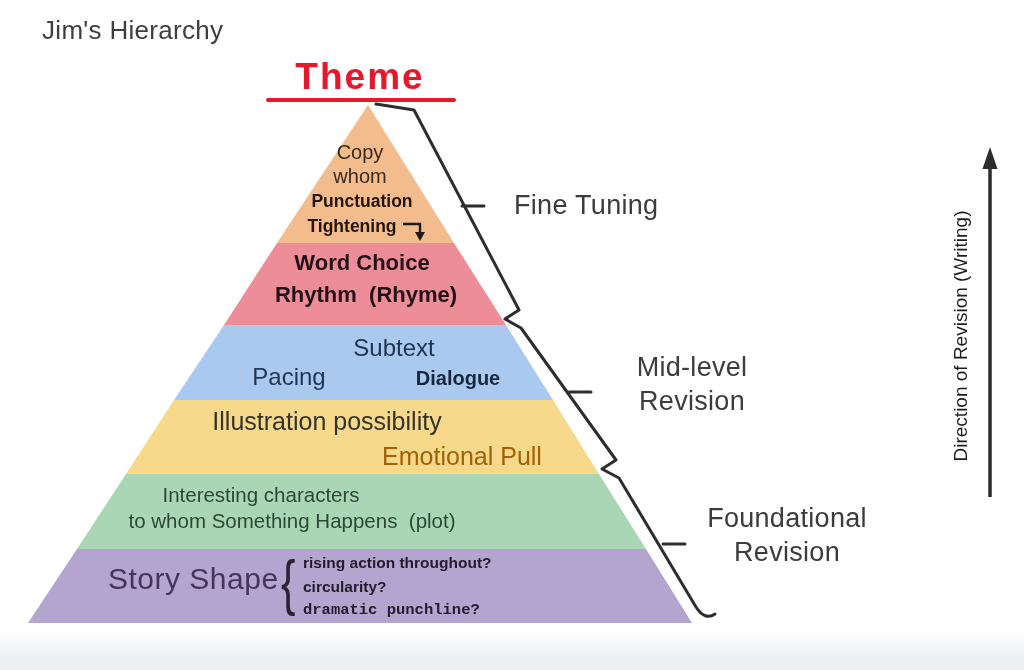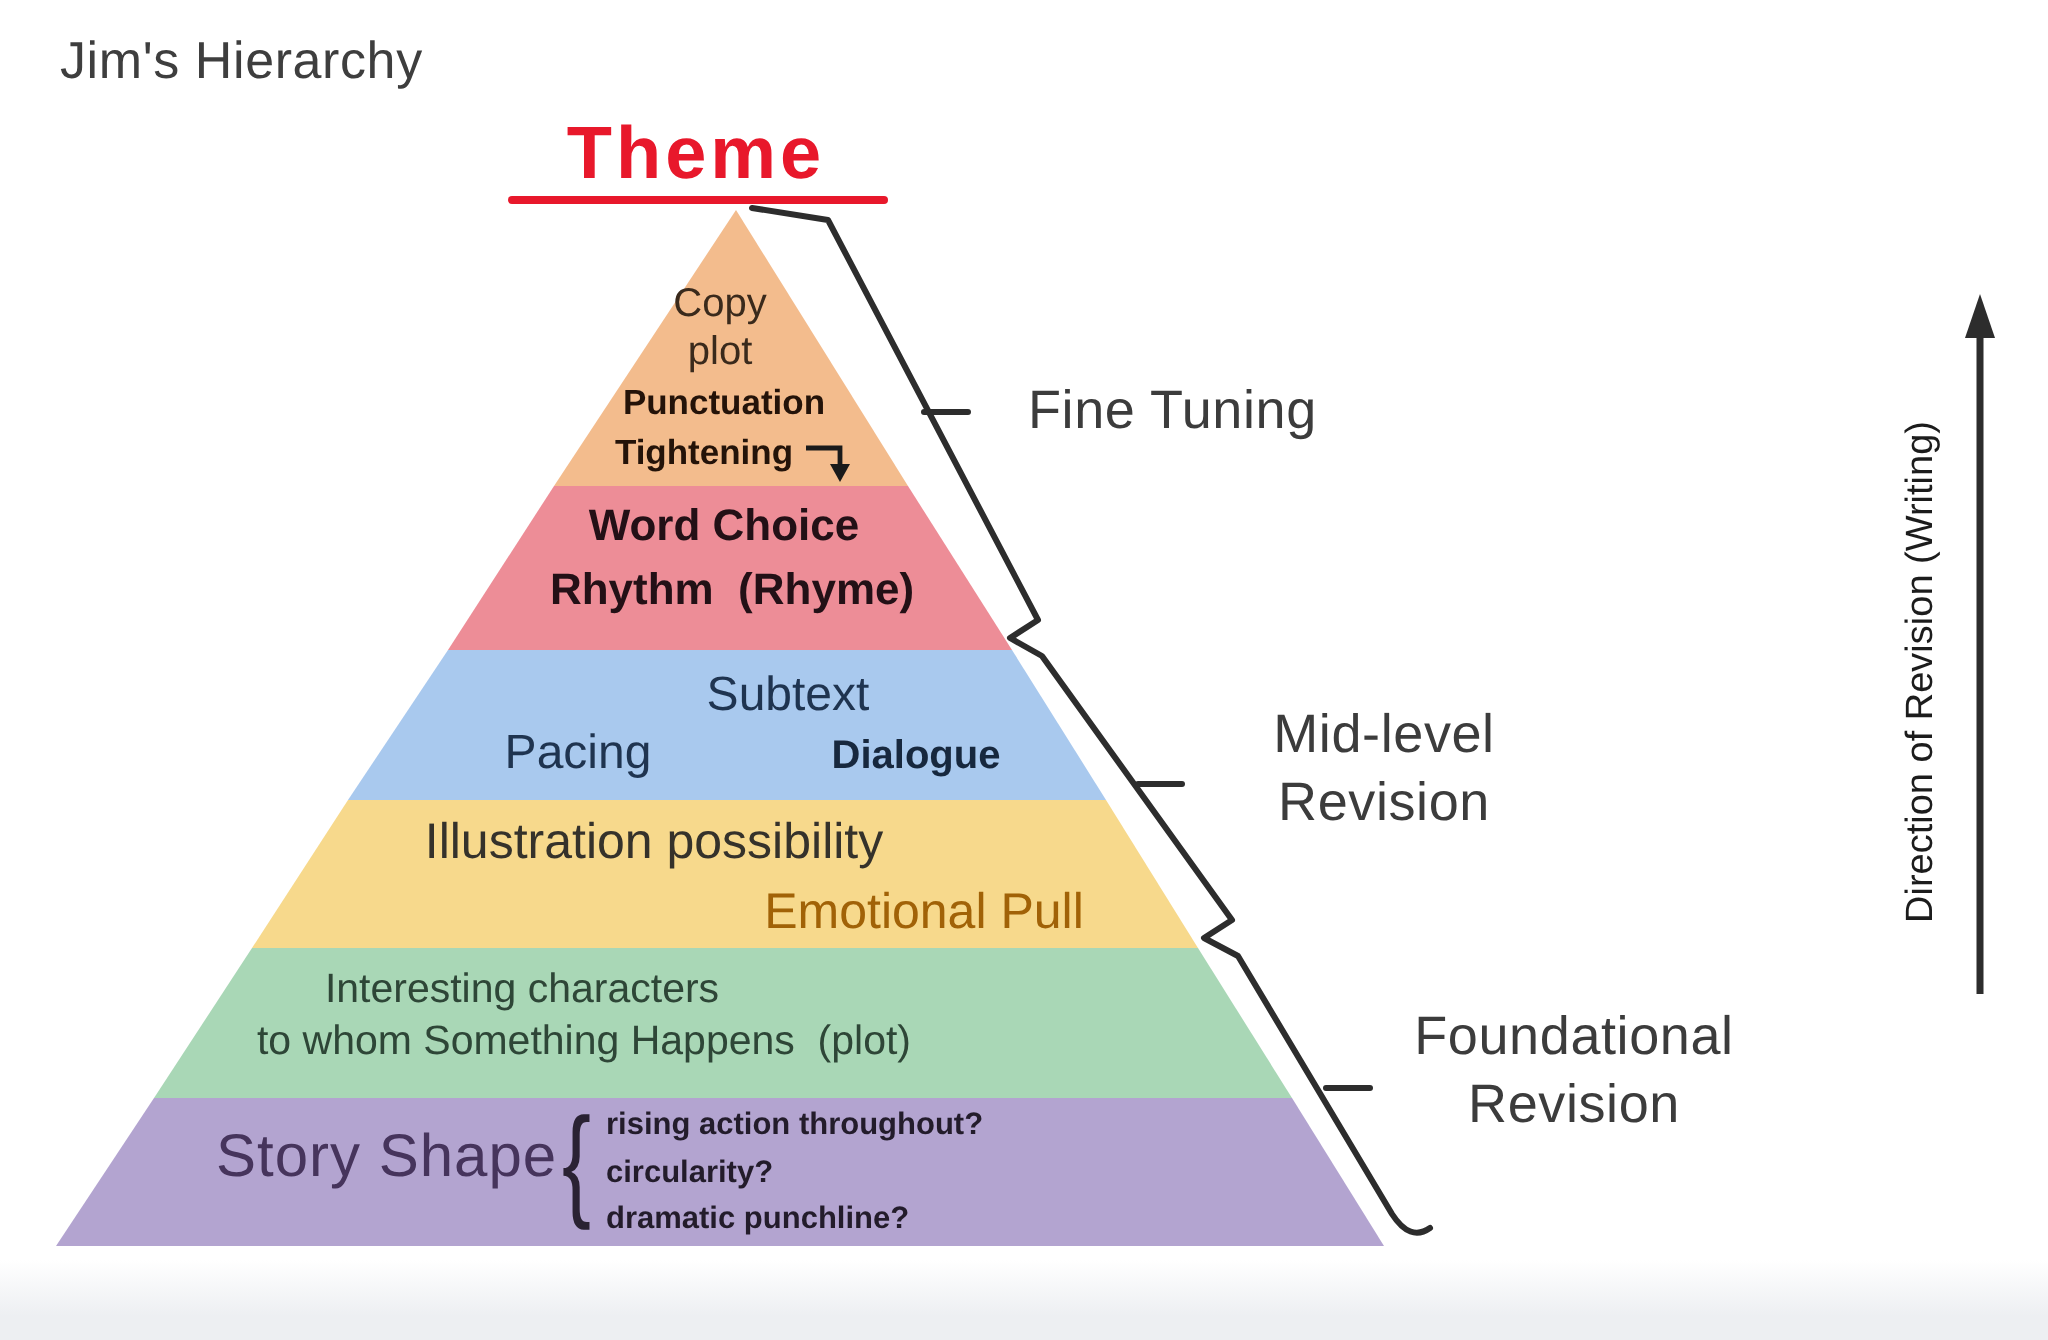--- a/index.html
+++ b/index.html
@@ -1,21 +1,21 @@
 <!DOCTYPE html>
 <html><head>
 <meta charset="utf-8">
 <style>
   html,body { margin:0; padding:0; }
   .canvas {
     position:relative; width:1024px; height:670px;
     background:#ffffff; overflow:hidden;
     font-family:"Liberation Sans","DejaVu Sans",sans-serif;
   }
-  .abs { position:absolute; }
+  .abs { position:absolute;margin-left:12px; }
   .ctr { transform:translateX(-50%); white-space:nowrap; }
   .pre { white-space:pre; }
 
   .header-title { left:30px; top:14px; font-size:26px; line-height:32px; color:#3e3e3e; font-weight:500; letter-spacing:0.3px; }
 
   .theme-label { left:348px; top:56px; font-size:37px; font-weight:700; letter-spacing:2px; }
   .theme-underline { left:254px; top:98px; width:190px; height:4px; border-radius:2px; }
 
   svg.layer-svg { position:absolute; left:0; top:0; }
 
@@ -31,21 +31,21 @@
   .t-pacing      { left:289px; top:363px; font-size:24px; color:#1f3450; font-weight:500; }
   .t-dialogue    { left:458px; top:367px; font-size:20px; color:#17283e; font-weight:600; }
   .t-illus       { left:327px; top:407px; font-size:25px; color:#35322b; font-weight:500; }
   .t-emotional   { left:462px; top:442px; font-size:25px; color:#a16207; font-weight:500; }
   .t-chars1      { left:261px; top:483px; font-size:20.5px; color:#2e4637; font-weight:500; }
   .t-chars2      { left:292px; top:509px; font-size:20.5px; color:#2e4637; font-weight:500; }
   .t-storyshape  { left:108px; top:562px; font-size:30px; color:#46345c; font-weight:500; letter-spacing:0.5px; }
   .t-storybrace  { left:281px; top:547px; font-size:62px; line-height:70px; font-weight:400; color:#2a2233; transform:scaleX(0.7); transform-origin:left center; }
   .t-q1          { left:303px; top:554px; font-size:15.5px; color:#231c2b; font-weight:600; }
   .t-q2          { left:303px; top:578px; font-size:15.5px; color:#231c2b; font-weight:600; }
-  .t-q3          { left:303px; top:601px; font-size:15.5px; color:#231c2b; font-weight:600; }
+  .t-q3          { left:303px; top:601px; font-size:15.5px; color:#231c2b; font-weight:600;font-family:Liberation Mono, monospace; }
 
   
   .bl { position:absolute; font-weight:500; color:#3c3c3c; font-size:27px; letter-spacing:0.3px;margin-left:20px; }
   .t-fine   { left:494px; top:190px; white-space:nowrap; }
   .t-mid1   { left:672px; top:352px; }
   .t-mid2   { left:672px; top:386px; }
   .t-found1 { left:767px; top:503px; }
   .t-found2 { left:767px; top:537px; }
 
   .axis-label {
@@ -86,21 +86,21 @@
     <path d="M 663,544 L 685,544" fill="none" stroke-width="3" stroke-linecap="round" stroke="#2d2d2d"></path>
 
     <path d="M 403,224 L 420,224 L 420,233" fill="none" stroke="#1a1a1a" stroke-width="2.4"></path>
     <polygon points="415,232 425,232 420,241" fill="#1a1a1a"></polygon>
 
     <line x1="990" y1="497" x2="990" y2="166" stroke-width="3.5" stroke="#2d2d2d"></line>
     <polygon points="990,147 982.5,169 997.5,169" fill="#2d2d2d"></polygon>
   </svg>
 
   <div class="lv ctr t-copy">Copy</div>
-  <div class="lv ctr t-edit">plot</div>
+  <div class="lv ctr t-edit">whom</div>
   <div class="lv ctr t-punct">Punctuation</div>
   <div class="lv ctr t-tight">Tightening</div>
 
   <div class="lv ctr t-wordchoice">Word Choice</div>
   <div class="lv ctr pre t-rhythm">Rhythm  (Rhyme)</div>
 
   <div class="lv ctr t-subtext">Subtext</div>
   <div class="lv ctr t-pacing">Pacing</div>
   <div class="lv ctr t-dialogue">Dialogue</div>
 

